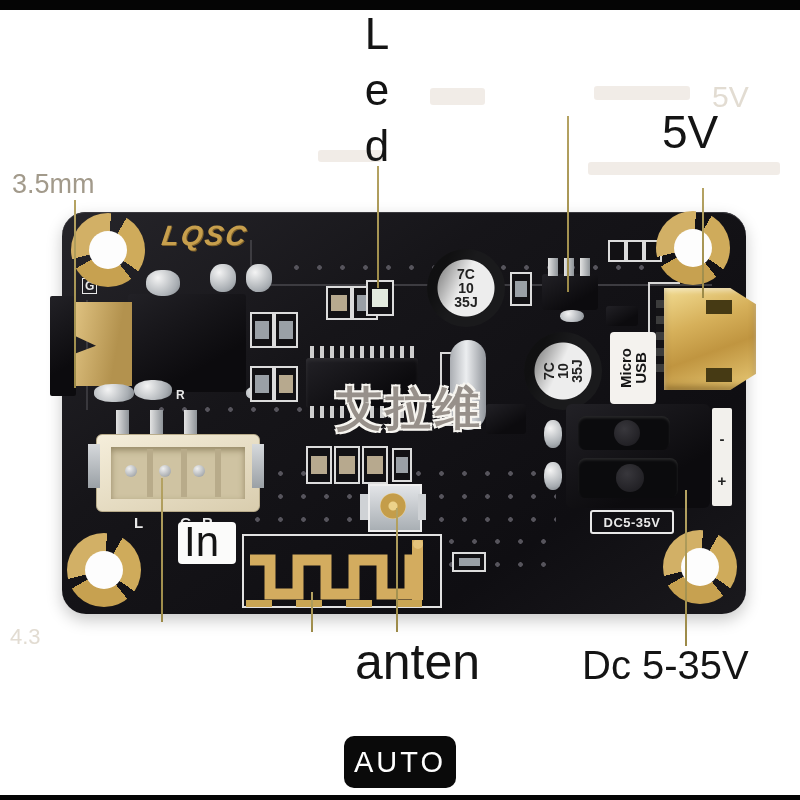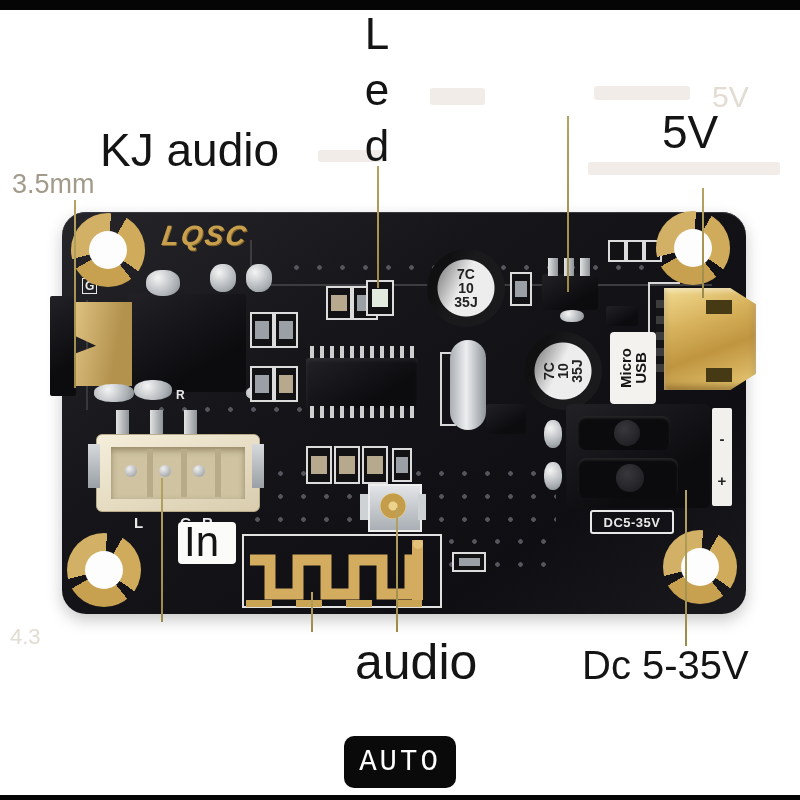--- a/index.html
+++ b/index.html
@@ -61,35 +61,34 @@
   <div class="bar" style="top:0;height:10px;"></div>
   <div class="bar" style="top:795px;height:5px;"></div>
 
   <div class="ghost" style="left:712px;top:80px;font-size:30px;">5V</div>
   <div class="ghost" style="left:10px;top:624px;font-size:22px;">4.3</div>
   <div class="smudge" style="left:594px;top:86px;width:96px;height:14px;"></div>
   <div class="smudge" style="left:588px;top:162px;width:192px;height:13px;"></div>
   <div class="smudge" style="left:430px;top:88px;width:55px;height:17px;"></div>
   <div class="smudge" style="left:318px;top:150px;width:64px;height:12px;"></div>
 
-  <div class="lbl" style="left:100px;top:126px;font-size:46px;z-index:50;">KJ audio</div>
   <div class="lbl" style="left:355px;top:6px;width:44px;text-align:center;font-size:44px;line-height:56px;z-index:50;">
     <div>L</div>
     <div>e</div>
     <div>d</div>
   </div>
   <div class="lbl" style="left:662px;top:108px;font-size:46px;z-index:50;">5V</div>
   <div class="lbl" style="left:12px;top:170px;font-size:27px;color:#a29a8b;z-index:50;">3.5mm</div>
   <div class="abs" style="left:178px;top:522px;width:58px;height:42px;background:#fbfbfa;border-radius:4px;z-index:44;"></div>
   <div class="lbl" style="left:184px;top:520px;font-size:42px;z-index:50;">In</div>
-  <div class="lbl" style="left:355px;top:636px;font-size:50px;z-index:50;">audio</div>
+  <div class="lbl" style="left:355px;top:636px;font-size:50px;z-index:50;">anten</div>
   <div class="lbl" style="left:582px;top:644px;font-size:40px;z-index:50;">Dc 5-35V</div>
 
   <div class="abs" style="left:344px;top:736px;width:112px;height:52px;background:#0a0a0a;border-radius:10px;display:flex;align-items:center;justify-content:center;z-index:50;">
-    <span style="color:#fff;font-size:29px;letter-spacing:3px;font-family:Liberation Mono, monospace;">AUTO</span>
+    <span style="color:#fff;font-size:29px;letter-spacing:3px;font-family:Liberation Sans, sans-serif;">AUTO</span>
   </div>
 
   <div class="aline" style="left:74px;top:200px;height:188px;"></div>
   <div class="aline" style="left:377px;top:166px;height:122px;"></div>
   <div class="aline" style="left:567px;top:116px;height:176px;"></div>
   <div class="aline" style="left:702px;top:188px;height:110px;"></div>
   <div class="aline" style="left:161px;top:478px;height:144px;"></div>
   <div class="aline" style="left:311px;top:592px;height:40px;"></div>
   <div class="aline" style="left:396px;top:508px;height:124px;"></div>
   <div class="aline" style="left:685px;top:490px;height:156px;"></div>
@@ -261,14 +260,16 @@
   </div>
 
   <div class="abs" style="left:242px;top:534px;width:196px;height:70px;border:2px solid #e2e2e2;z-index:3;"></div>
   <svg class="abs" style="left:246px;top:540px;z-index:4;" width="186" height="62" viewBox="0 0 186 62">
     <path d="M4,20 H24 V54 H52 V20 H80 V54 H108 V20 H136 V54 H164 V20 H172" fill="none" stroke="#d3ac5f" stroke-width="11"></path>
     <rect x="166" y="0" width="11" height="60" fill="#d3ac5f"></rect>
     <circle cx="172" cy="4" r="5" fill="#e4c27a"></circle>
   </svg>
   <div class="abs" style="left:246px;top:600px;width:186px;height:7px;z-index:4;background:repeating-linear-gradient(90deg,#c9a553 0 26px,rgba(0,0,0,0) 26px 50px);"></div>
 
+  <div class="abs" style="left:336px;top:378px;z-index:20;font-size:46px;font-weight:bold;letter-spacing:3px;color:#97908a;
+       text-shadow:-2px -2px 0 #f7f5f0,2px -2px 0 #f7f5f0,-2px 2px 0 #f7f5f0,2px 2px 0 #f7f5f0;">艾拉维</div>
 
 </div>
 
 </body></html>

